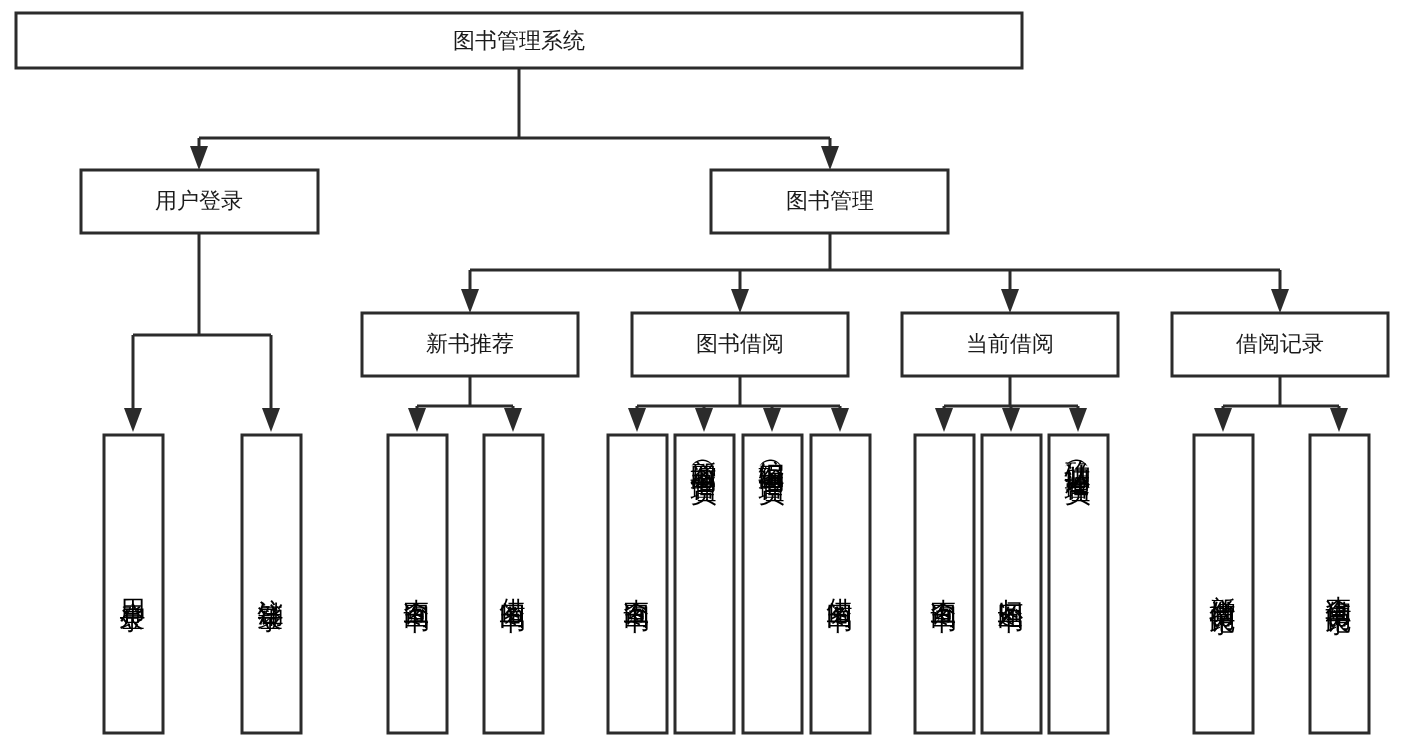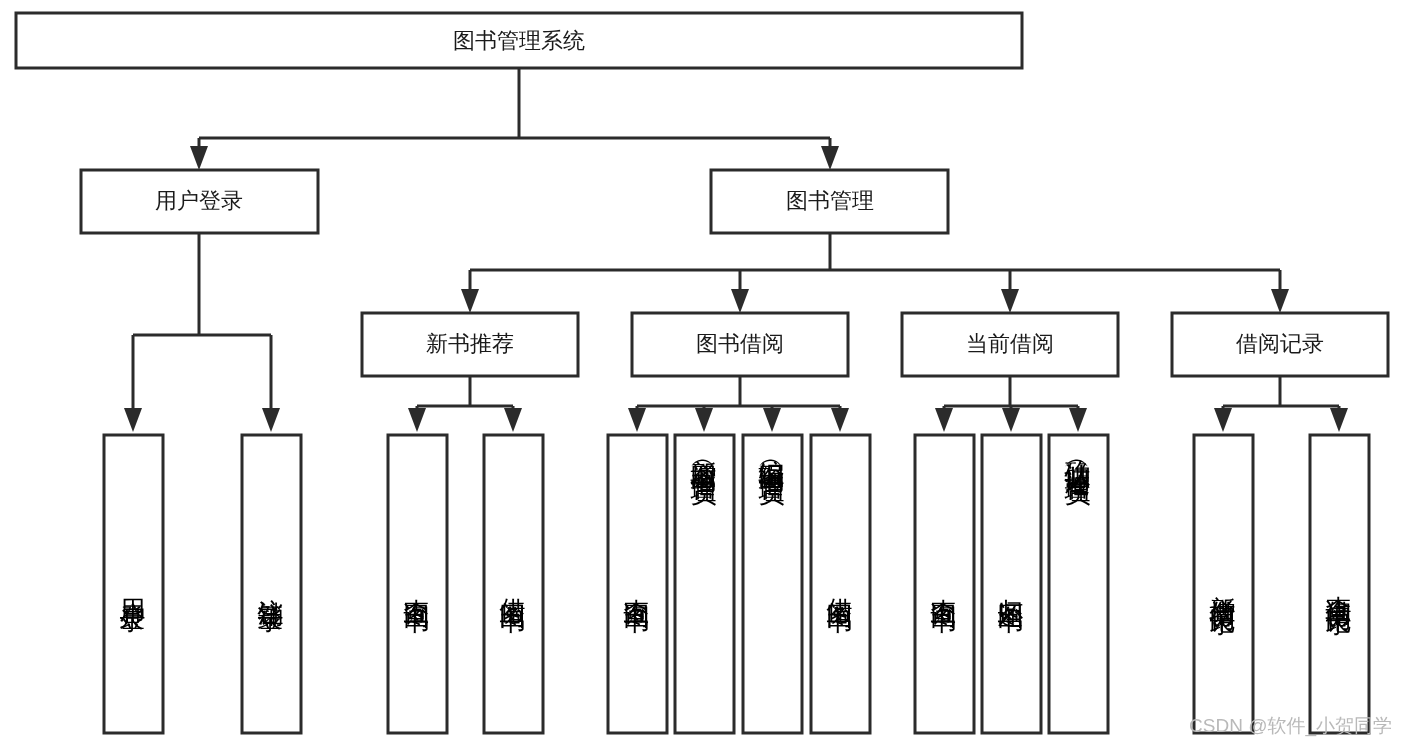--- a/index.html
+++ b/index.html
@@ -215,17 +215,14 @@
       <span class="node-label-v">确认归还（管理员）</span>
     </div>
     <div style="position:absolute;left:1194px;top:435px;width:59px;height:298px;display:flex;align-items:center;justify-content:center;">
       <span class="node-label-v">新增借阅记录</span>
     </div>
     <div style="position:absolute;left:1310px;top:435px;width:59px;height:298px;display:flex;align-items:center;justify-content:center;">
       <span class="node-label-v">查询借阅记录</span>
     </div>
   </div>
 
-  <div style="position:absolute;left:0;top:713px;width:1392px;text-align:right;">
-    <span style="font-size:19px;color:#b9b9b9;font-family:'Liberation Sans','DejaVu Sans',sans-serif;">CSDN @软件_小贺同学</span>
-  </div>
 
 </div>
 
 </body></html>

